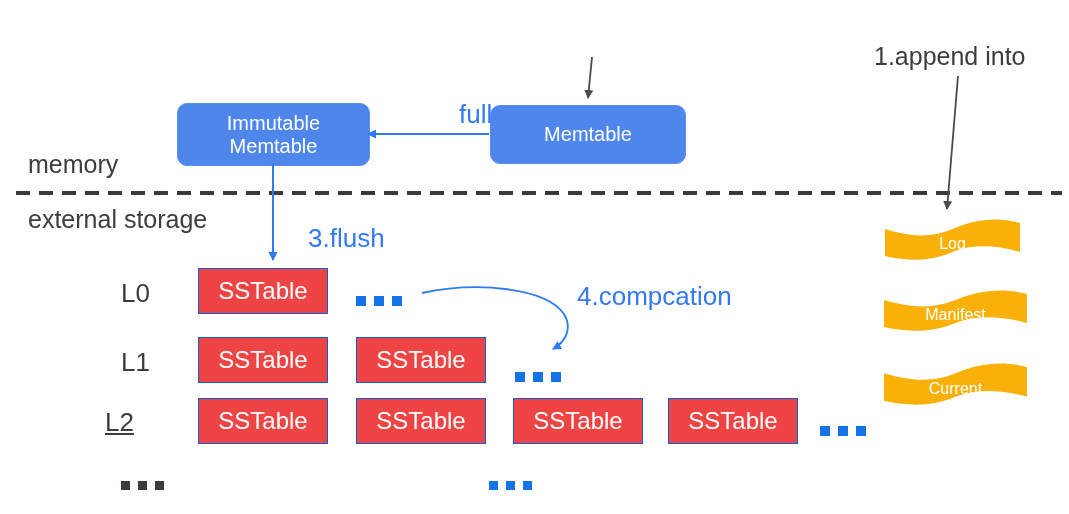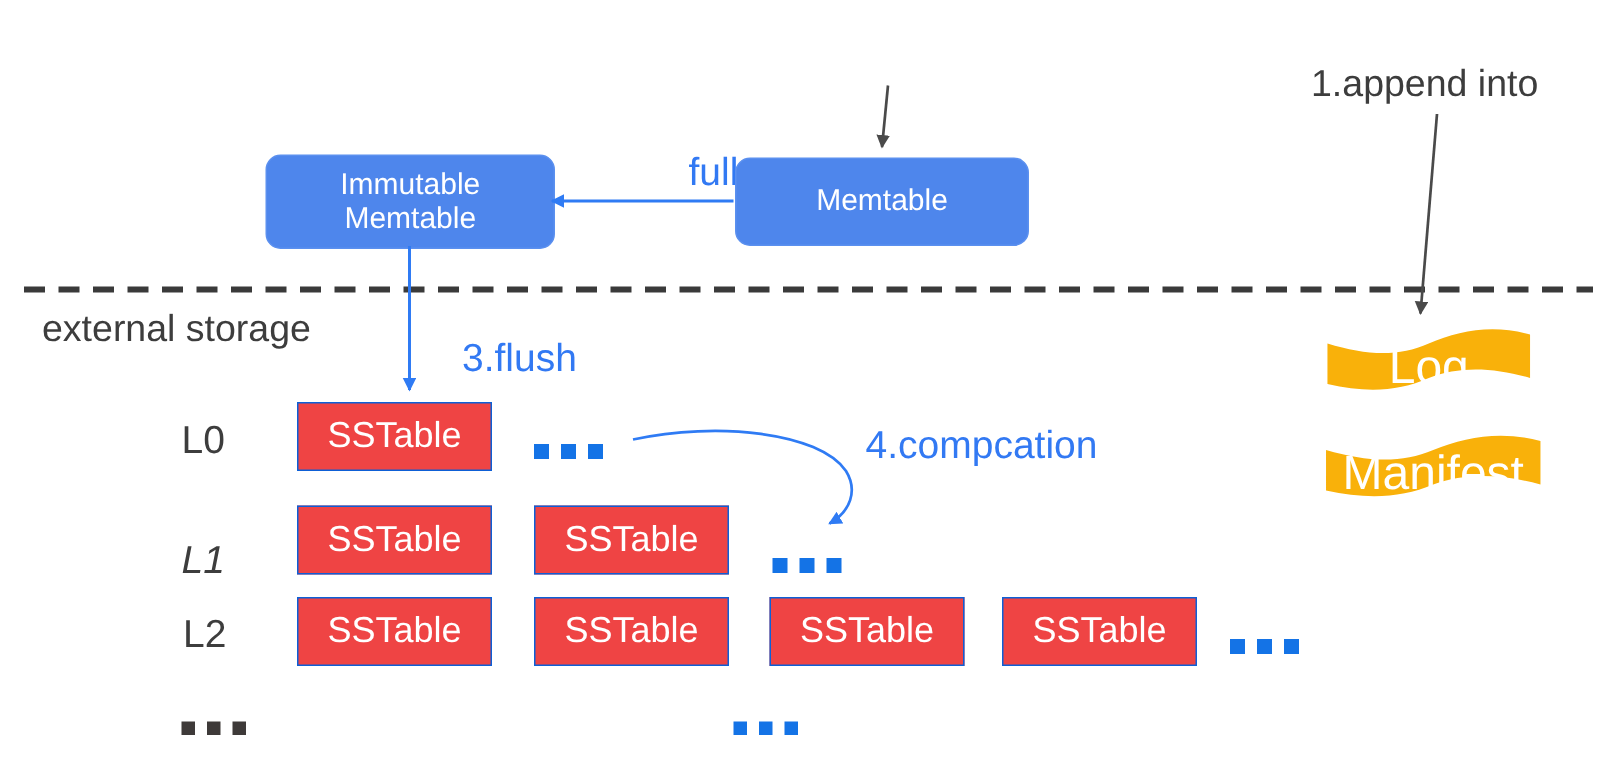--- a/index.html
+++ b/index.html
@@ -40,21 +40,21 @@
   .dots{display:flex;gap:8px;z-index:2;}
   .dots i{display:block;width:10px;height:10px;background:#1473e6;}
   .dots.small i{width:9px;height:9px;}
   .dots.dark i{background:#3e3a39;}
   
   .flag{z-index:2;}
   .flag svg{position:absolute;left:0;top:0;width:100%;height:100%;}
   .flag span{
     position:absolute;left:0;top:4px;width:100%;height:100%;
     display:flex;align-items:center;justify-content:center;
-    color:#ffffff;font-size:32px;
+    color:#ffffff;font-size:16px;
   }
   
   #overlay{position:absolute;left:0;top:0;z-index:3;pointer-events:none;}
 </style>
 </head>
 <body>
 
 <div id="canvas">
 
   <svg id="overlay" width="1069" height="514" viewBox="0 0 1069 514">
@@ -78,33 +78,34 @@
     <line x1="273" y1="164" x2="273" y2="260" stroke="#2f7bf4" stroke-width="2" marker-end="url(#ah-blue)"></line>
 
     <path d="M422,293 C478,281 546,288 564,314 C572,327 567,341 553,349" fill="none" stroke="#2f7bf4" stroke-width="1.8" marker-end="url(#ah-blue)"></path>
   </svg>
 
   <div class="abs dark-label" style="left:874px;top:43px;">1.append into</div>
   <div class="abs blue-label" style="left:415px;top:100px;margin-left:44px;">full</div>
   <div class="abs blue-label" style="left:308px;top:224px;">3.flush</div>
   <div class="abs blue-label" style="left:577px;top:282px;">4.compcation</div>
 
+  <div class="abs dark-label" style="left:28px;top:151px;">memory</div>
   <div class="abs dark-label" style="left:28px;top:206px;">external storage</div>
 
   <div class="abs membox" style="left:177px;top:103px;width:191px;height:61px;">
     <span>Immutable</span>
     <span>Memtable</span>
   </div>
   <div class="abs membox" style="left:490px;top:105px;width:194px;height:57px;">
     <span>Memtable</span>
   </div>
 
   <div class="abs lvl" style="left:121px;top:278px;">L0</div>
-  <div class="abs lvl" style="left:121px;top:358px;font-style:italic;">L1</div>
-  <div class="abs lvl" style="left:122px;top:407px;">L2</div>
+  <div class="abs lvl" style="left:121px;top:347px;">L1</div>
+  <div class="abs lvl" style="left:105px;top:407px;text-decoration:underline;">L2</div>
 
   <div class="abs sstable" style="left:198px;top:268px;">SSTable</div>
   <div class="abs dots" style="left:356px;top:296px;">
       <i></i>
       <i></i>
       <i></i>
     </div>
 
   <div class="abs sstable" style="left:198px;top:337px;">SSTable</div>
   <div class="abs sstable" style="left:356px;top:337px;">SSTable</div>
@@ -140,14 +141,20 @@
       <path d="M1,13 C28,21 50,22 71,13 C92,4 116,0 141,7 L141,36 C116,29 92,28 71,36 C50,45 28,46 1,40 Z" fill="#f9b10a"></path>
     </svg>
     <span>Log</span>
   </div>
   <div class="abs flag" style="left:883px;top:287px;width:145px;height:48px;">
     <svg viewBox="0 0 142 48" preserveAspectRatio="none">
       <path d="M1,13 C28,21 50,22 71,13 C92,4 116,0 141,7 L141,36 C116,29 92,28 71,36 C50,45 28,46 1,40 Z" fill="#f9b10a"></path>
     </svg>
     <span>Manifest</span>
   </div>
+  <div class="abs flag" style="left:883px;top:360px;width:145px;height:49px;">
+    <svg viewBox="0 0 142 48" preserveAspectRatio="none">
+      <path d="M1,13 C28,21 50,22 71,13 C92,4 116,0 141,7 L141,36 C116,29 92,28 71,36 C50,45 28,46 1,40 Z" fill="#f9b10a"></path>
+    </svg>
+    <span>Current</span>
+  </div>
 
 </div>
 
 </body></html>

